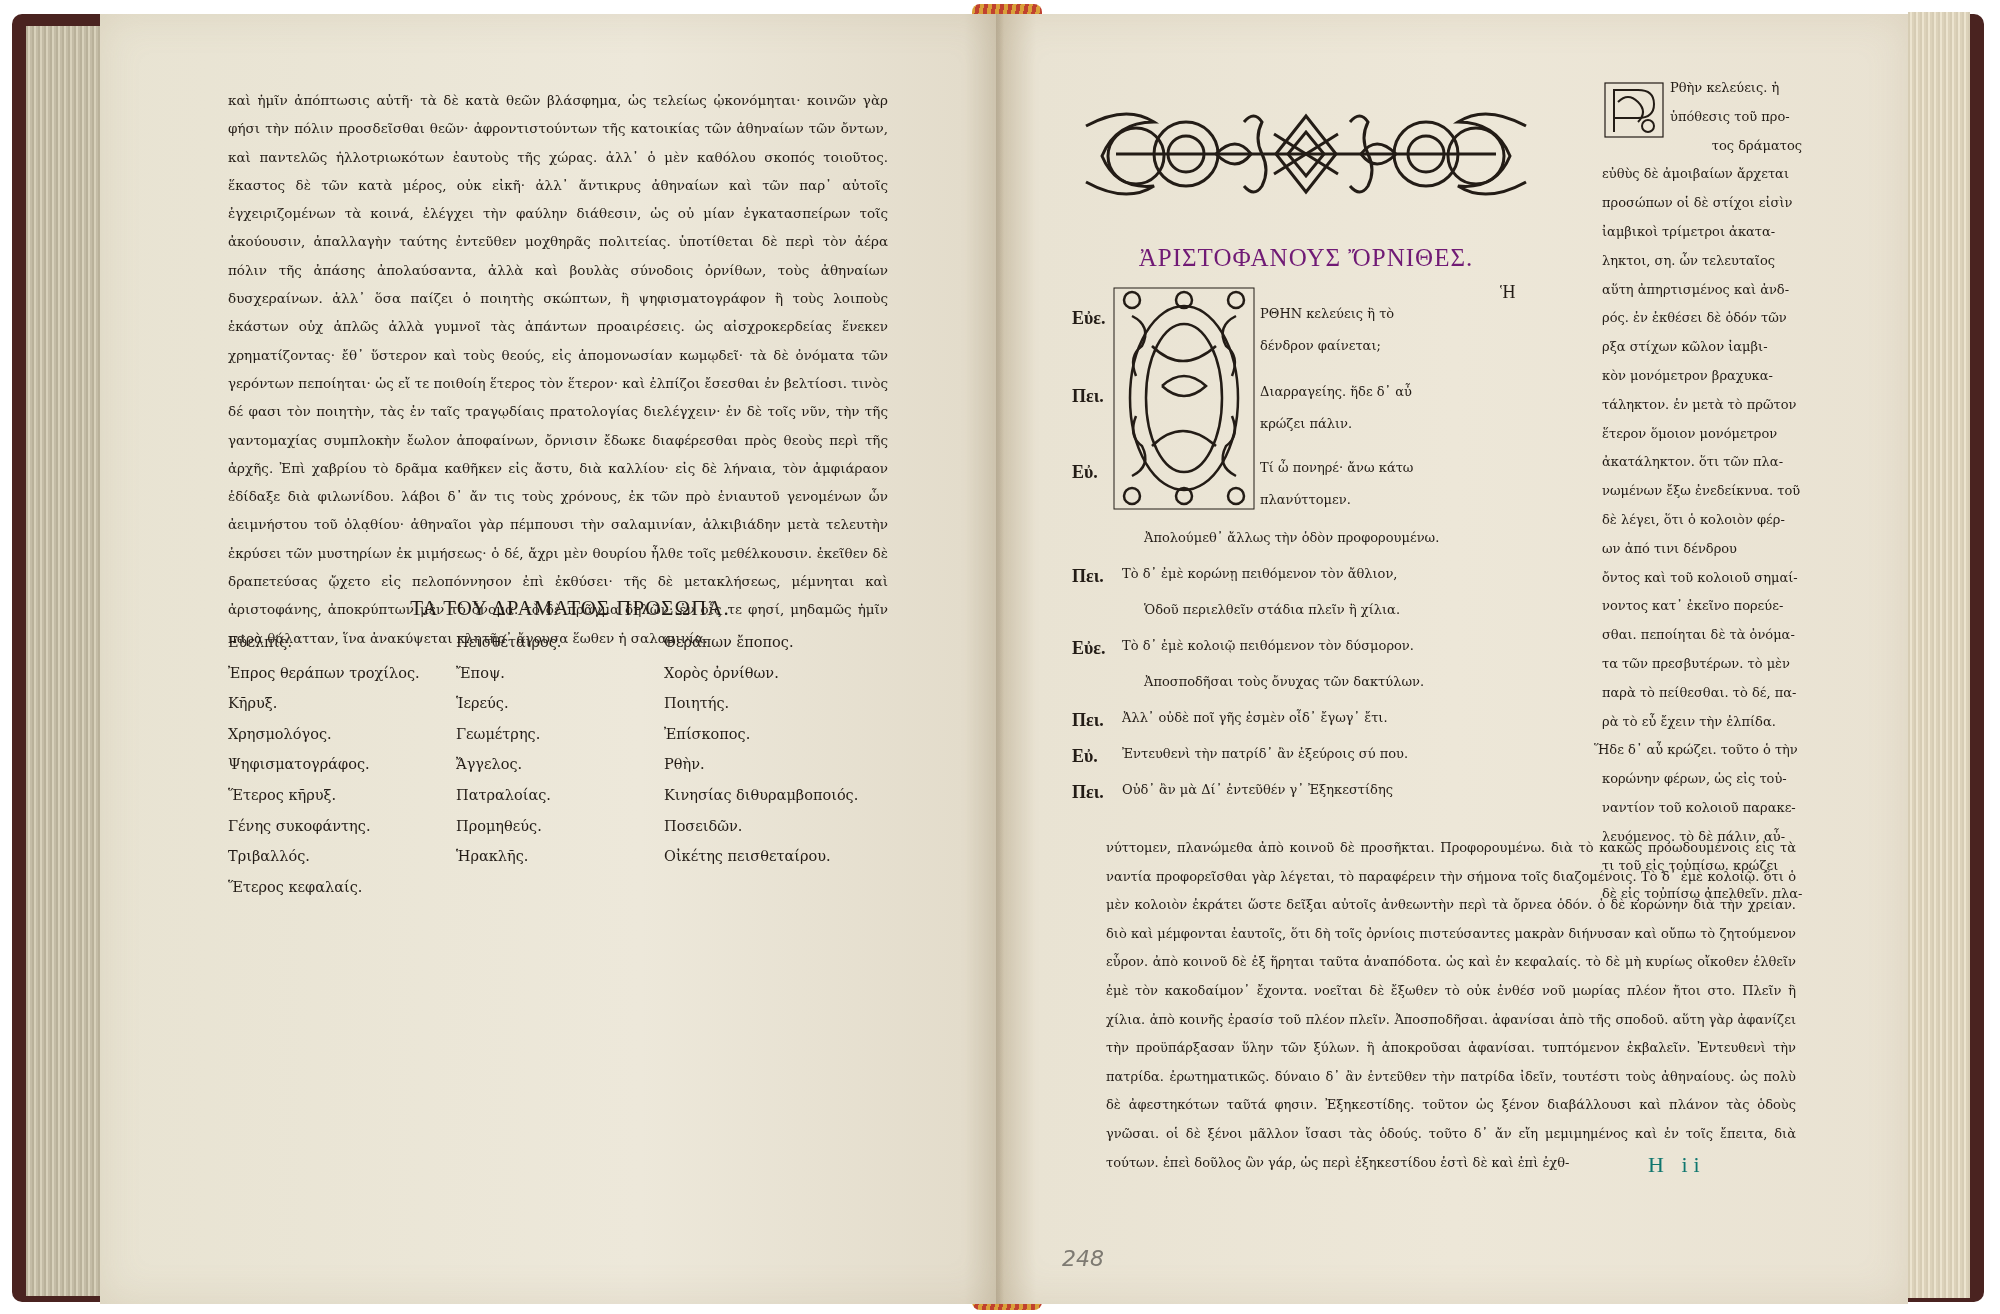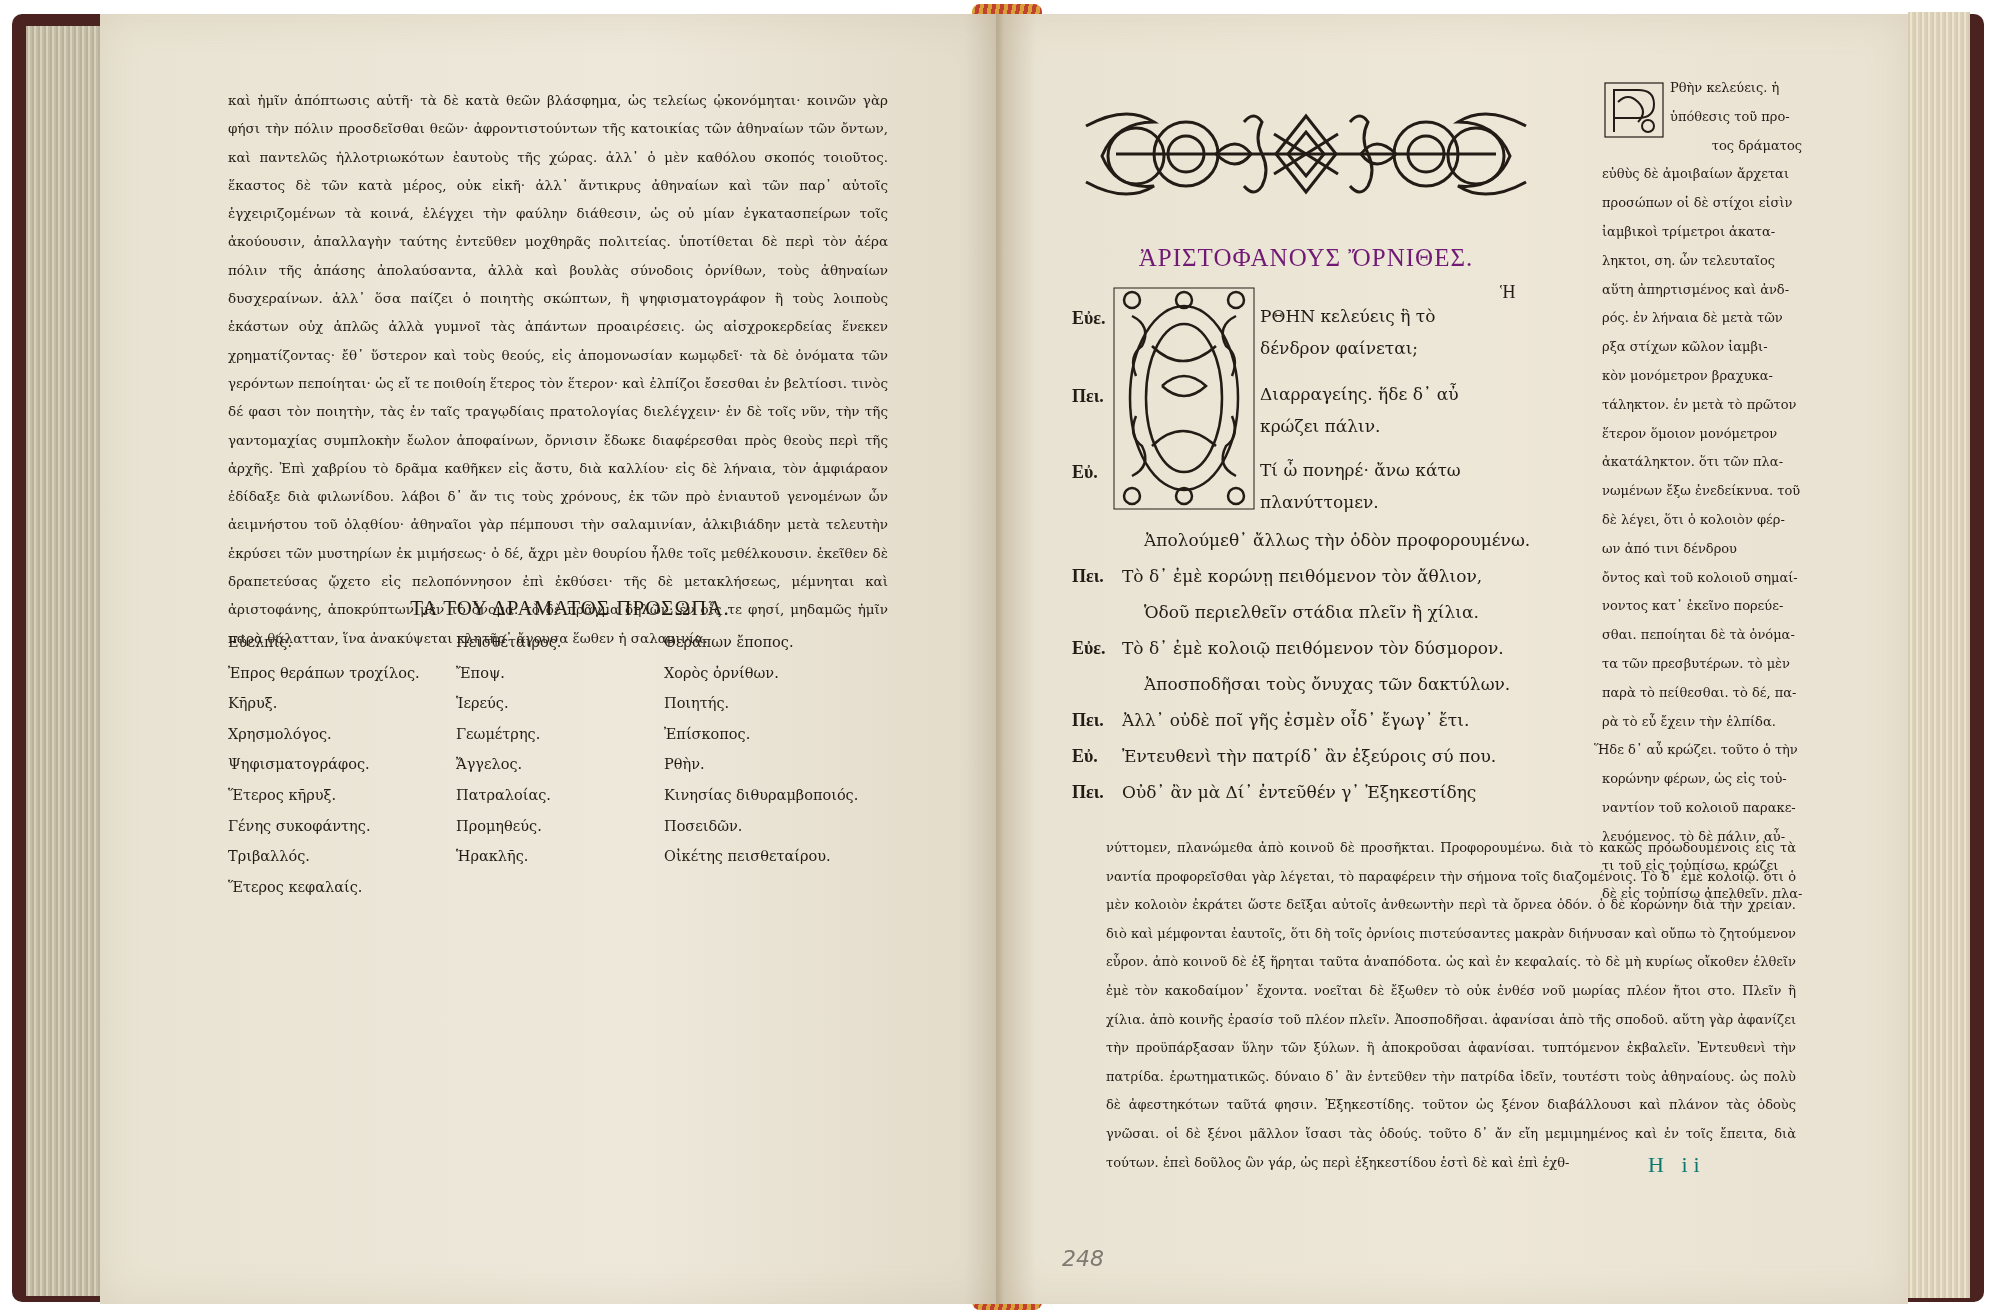--- a/index.html
+++ b/index.html
@@ -53,21 +53,21 @@
   .play-title {
     position: absolute; left: 1086px; top: 244px; width: 440px; text-align: center;
     font-family: "Liberation Serif", serif; font-size: 25px; letter-spacing: 1px; color: #701a75;
   }
   .initial-big {
     position: absolute; left: 1112px; top: 286px; width: 144px; height: 225px;
   }
   .initial-small {
     position: absolute; left: 1604px; top: 82px; width: 60px; height: 56px;
   }
-  .verse { position: absolute; font-family: "DejaVu Serif", serif; font-size: 17px; color: #231c16; white-space: nowrap; }
+  .verse { position: absolute; font-family: "DejaVu Serif", serif; font-size: 13px; color: #231c16; white-space: nowrap; }
   .speaker { position: absolute; font-family: "Liberation Serif", serif; font-weight: bold; font-size: 18px; color: #231c16; }
   .commentary {
     position: absolute; left: 1602px; top: 74px; width: 200px;
     font-family: "DejaVu Serif", serif; font-size: 13px; line-height: 28.8px; color: #231c16;
   }
   .commentary-lines div { white-space: nowrap; overflow: hidden; }
   .bottom-prose { left: 1106px; top: 834px; width: 690px; font-size: 13px; line-height: 28.6px; }
   .signature {
     position: absolute; left: 1648px; top: 1152px; font-family: "Liberation Serif", serif; font-size: 22px; color: #0f766e; letter-spacing: 6px;
   }
@@ -199,21 +199,21 @@
 
 <div class="commentary commentary-lines" id="side-commentary">
     <div style="padding-left: 68px;">Ρθὴν κελεύεις. ἡ</div>
     <div style="padding-left: 68px;">ὑπόθεσις τοῦ προ-</div>
     <div style="padding-left: 68px; text-align: right;">τος δράματος</div>
     <div>εὐθὺς δὲ ἀμοιβαίων ἄρχεται</div>
     <div>προσώπων οἱ δὲ στίχοι εἰσὶν</div>
     <div>ἰαμβικοὶ τρίμετροι ἀκατα-</div>
     <div>ληκτοι, ση. ὧν τελευταῖος</div>
     <div>αὕτη ἀπηρτισμένος καὶ ἀνδ-</div>
-    <div>ρός. ἐν λήναια δὲ μετὰ τῶν</div>
+    <div>ρός. ἐν ἐκθέσει δὲ ὁδόν τῶν</div>
     <div>ρξα στίχων κῶλον ἰαμβι-</div>
     <div>κὸν μονόμετρον βραχυκα-</div>
     <div>τάληκτον. ἐν μετὰ τὸ πρῶτον</div>
     <div>ἕτερον ὅμοιον μονόμετρον</div>
     <div>ἀκατάληκτον. ὅτι τῶν πλα-</div>
     <div>νωμένων ἔξω ἐνεδείκνυα. τοῦ το</div>
     <div>δὲ λέγει, ὅτι ὁ κολοιὸν φέρ-</div>
     <div>ων ἀπό τινι δένδρου</div>
     <div>ὄντος καὶ τοῦ κολοιοῦ σημαί-</div>
     <div>νοντος κατ᾽ ἐκεῖνο πορεύε-</div>

